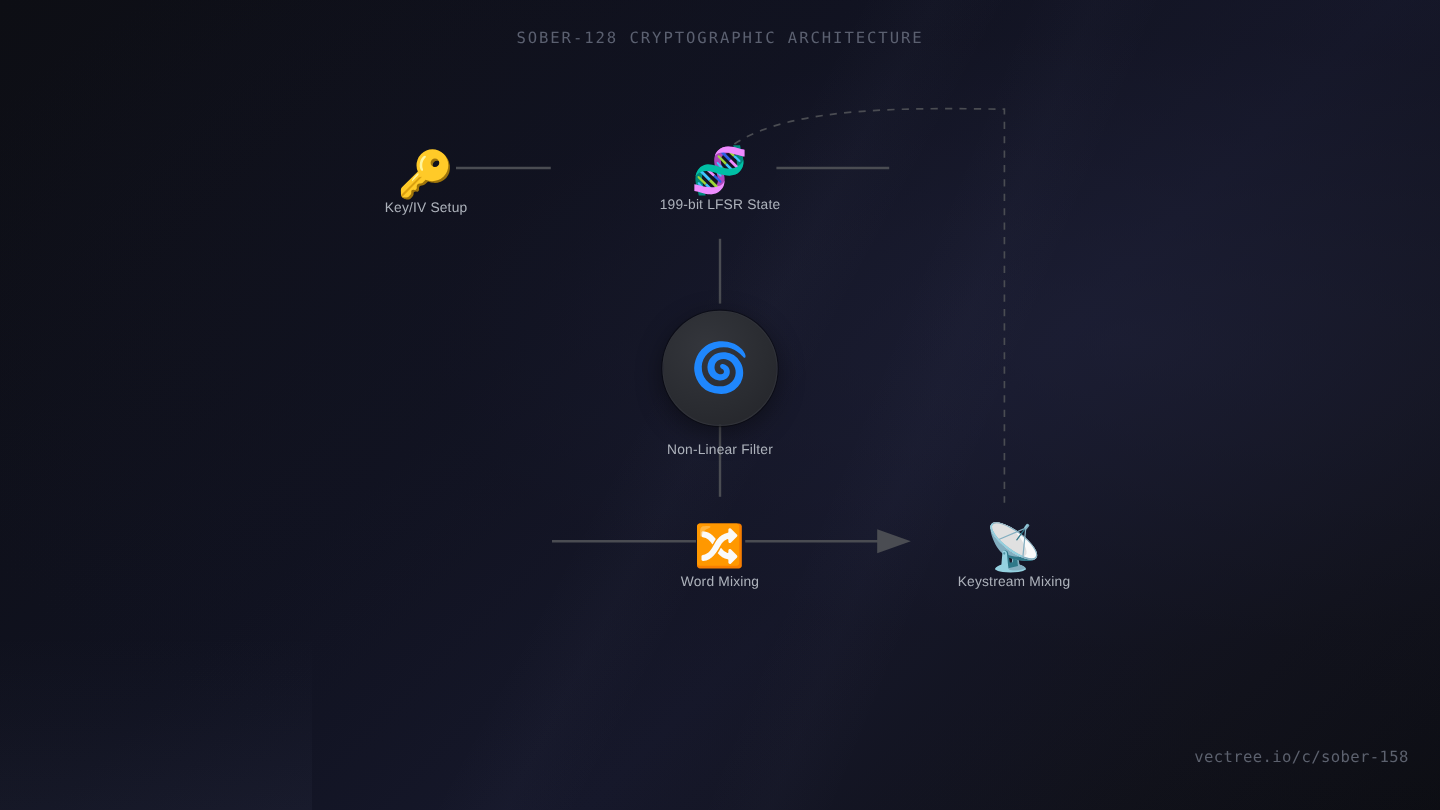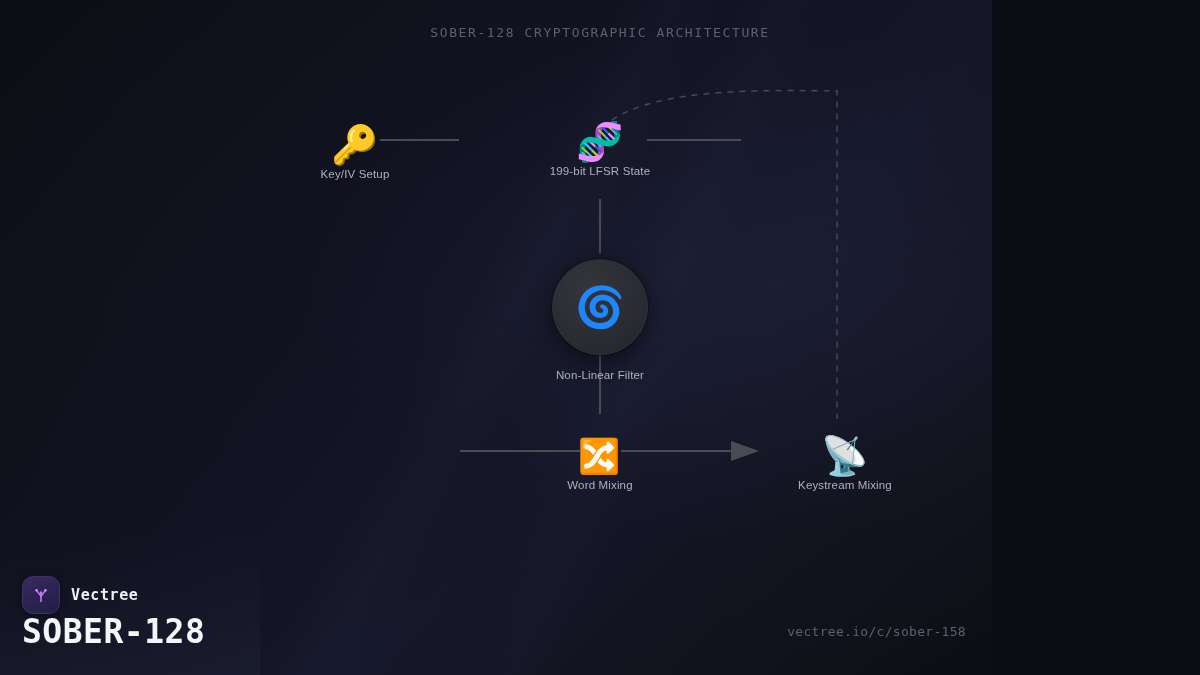--- a/index.html
+++ b/index.html
@@ -3,21 +3,21 @@
 <meta charset="utf-8">
 <title>SOBER-128 Cryptographic Architecture</title>
 <style>
   html, body {
     margin: 0;
     padding: 0;
     background: #0c0d12;
   }
   #stage {
     position: relative;
-    width: 992px;
+    width: 1200px;
     height: 675px;
     overflow: hidden;
     background:
       radial-gradient(120% 95% at 78% 42%, rgba(32,34,58,0.55) 0%, rgba(20,21,36,0.30) 40%, rgba(12,13,18,0) 72%),
       linear-gradient(135deg, #0d0e14 0%, #101220 38%, #16182b 62%, #101119 86%, #0c0d12 100%);
     font-family: "Liberation Sans", sans-serif;
     color: #e8eaee;
     user-select: none;
   }
   
@@ -195,35 +195,16 @@
     <div class="node-label">Word Mixing</div>
   </div>
 
   <div class="node" style="left:845px; top:462px;">
     <div class="node-glyph">📡</div>
     <div class="node-label">Keystream Mixing</div>
   </div>
 
   <div class="footer-wash"></div>
 
-  <div class="brand">
-    <div class="brand-logo">
-      <svg width="22" height="22" viewBox="0 0 24 24" xmlns="http://www.w3.org/2000/svg">
-        <g stroke="#c77dff" stroke-width="1.7" fill="none" stroke-linecap="round">
-          <path d="M12 19 L12 13"></path>
-          <path d="M12 13 L7.5 7.5"></path>
-          <path d="M12 13 L16.5 7.5"></path>
-          <path d="M12 13 L12 9.5"></path>
-        </g>
-        <g fill="#e07bf0">
-          <circle cx="7.2" cy="6.9" r="1.5"></circle>
-          <circle cx="16.8" cy="6.9" r="1.5"></circle>
-          <circle cx="12" cy="9.1" r="1.1"></circle>
-        </g>
-      </svg>
-    </div>
-    <div class="brand-name">Vectree</div>
-  </div>
-
-  <div class="deck-headline">SOBER-128</div>
+
   <div class="deck-url">vectree.io/c/sober-158</div>
 
 </div>
 
 </body></html>

